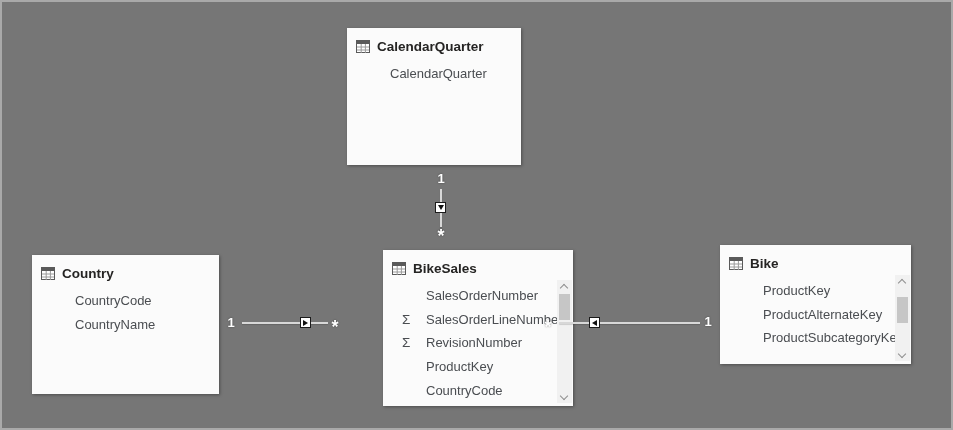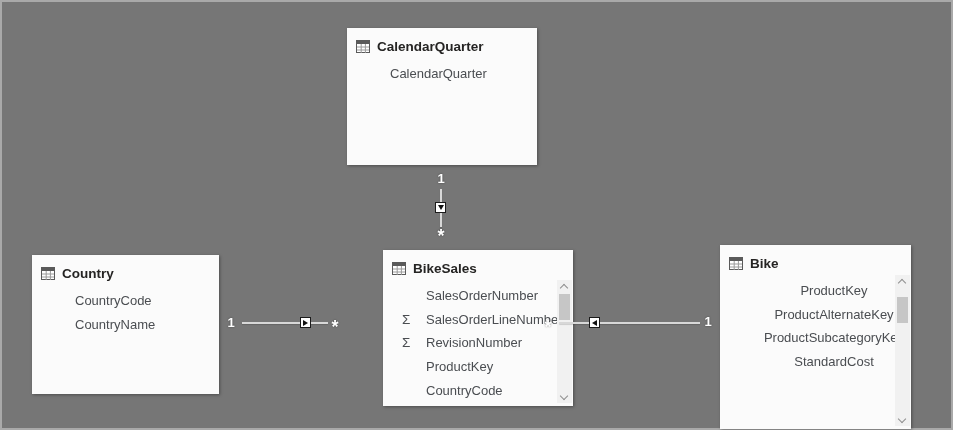--- a/index.html
+++ b/index.html
@@ -14,24 +14,24 @@
     background: #767676;
     border: 2px solid #a9a9a9;
   }
 
   
   .table-card {
     position: absolute;
     background: #fbfbfb;
     box-shadow: 1px 1px 3px rgba(0,0,0,0.35);
   }
-  #tc-0 { left: 345px; top: 26px;  width: 190px; height: 137px; }
+  #tc-0 { left: 345px; top: 26px;  width: 174px; height: 137px; }
   #tc-1 { left: 30px;  top: 253px; width: 187px; height: 139px; }
   #tc-2 { left: 345px; top: 248px; width: 190px; height: 156px; margin-left: 36px; }
-  #tc-3 { left: 718px; top: 243px; width: 191px; height: 184px; text-align: center; }
+  #tc-3 { left: 718px; top: 243px; width: 191px; height: 119px; }
 
   .card-header {
     display: flex; align-items: center;
     height: 34px; padding: 2px 8px 0 9px;
   }
   .tbl-icon { width: 14px; height: 13px; margin-right: 7px; flex: 0 0 auto; }
   .card-title {
     font-size: 13.5px; font-weight: bold; color: #252423;
     white-space: nowrap; overflow: hidden;
   }
@@ -194,21 +194,20 @@
         <line x1="1" y1="10" x2="13" y2="10" stroke="#9a9a9a"></line>
         <line x1="5.2" y1="4" x2="5.2" y2="13" stroke="#9a9a9a"></line>
         <line x1="9.4" y1="4" x2="9.4" y2="13" stroke="#9a9a9a"></line>
       </svg>
       <span class="card-title">Bike</span>
     </div>
     <div class="fields">
         <div class="field-row"><span>ProductKey</span></div>
         <div class="field-row"><span>ProductAlternateKey</span></div>
         <div class="field-row"><span>ProductSubcategoryKey</span></div>
-        <div class="field-row"><span>StandardCost</span></div>
       </div>
     <div class="vscroll">
       <div class="chev chev-up"></div>
       <div class="thumb"></div>
       <div class="chev chev-down"></div>
     </div>
   </div>
 
   <div class="rel-label lbl-one" id="rel-v-one">1</div>
   <div class="rel-line" id="rel-v-line"></div>

